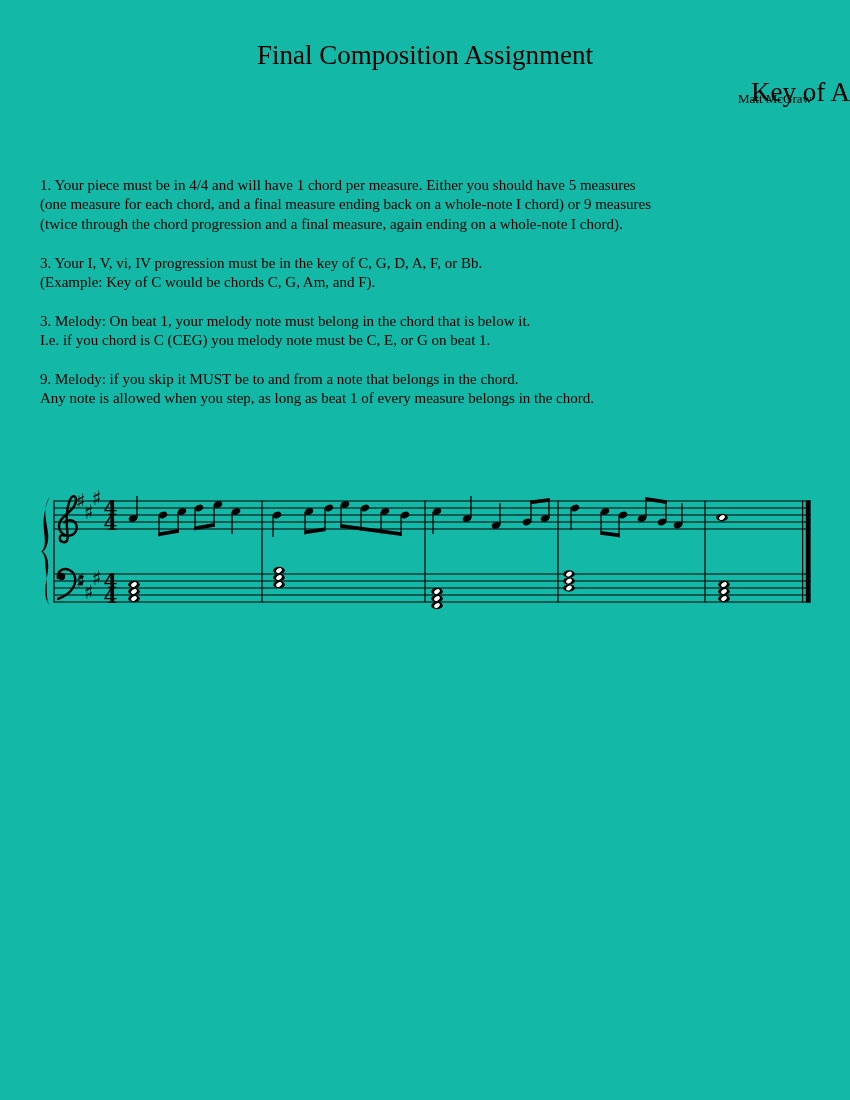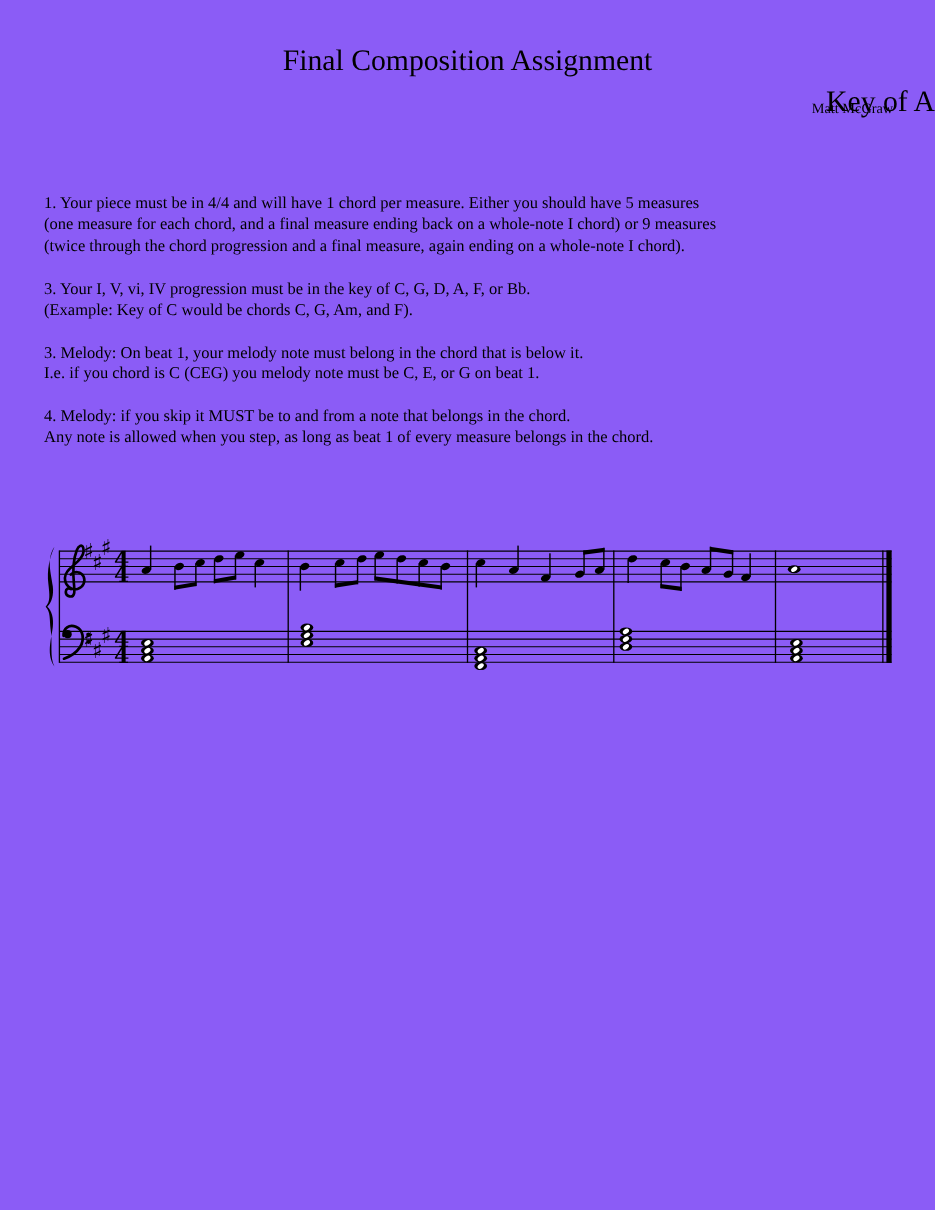--- a/index.html
+++ b/index.html
@@ -1,19 +1,19 @@
 <!DOCTYPE html>
 <html><head>
 <meta charset="utf-8">
 <style>
   html,body{margin:0;padding:0;background:#ffffff;}
   .page{
     position:relative;
     width:850px;height:1100px;
-    background:#8b5cf6;
+    background:#14b8a6;
     font-family:"Liberation Serif", serif;
     color:#000;
     overflow:hidden;
     text-decoration:underline;
   }
   .title-line{
     position:absolute;left:0;right:0;
     text-align:center;
     font-size:27px;line-height:27px;font-weight:400;
   }
@@ -43,21 +43,21 @@
   <div class="author">Matt McGraw</div>
 
   <div class="instructions">
     <p>1. Your piece must be in 4/4 and will have 1 chord per measure. Either you should have 5 measures
 (one measure for each chord, and a final measure ending back on a whole-note I chord) or 9 measures
 (twice through the chord progression and a final measure, again ending on a whole-note I chord).</p>
     <p>3. Your I, V, vi, IV progression must be in the key of C, G, D, A, F, or Bb.
 (Example: Key of C would be chords C, G, Am, and F).</p>
     <p>3. Melody: On beat 1, your melody note must belong in the chord that is below it.
 I.e. if you chord is C (CEG) you melody note must be C, E, or G on beat 1.</p>
-    <p>4. Melody: if you skip it MUST be to and from a note that belongs in the chord.
+    <p>9. Melody: if you skip it MUST be to and from a note that belongs in the chord.
 Any note is allowed when you step, as long as beat 1 of every measure belongs in the chord.</p>
   </div>
 
   <svg id="score-svg" width="850" height="1100" viewBox="0 0 850 1100">
 
     <path fill="#000" d="M 49.5,497
          C 42,508 46.5,521 48,533
          C 49,541 47,548 43,551.5
          C 47,555 49,562 48,570
          C 46.5,582 42,595 49.5,606

